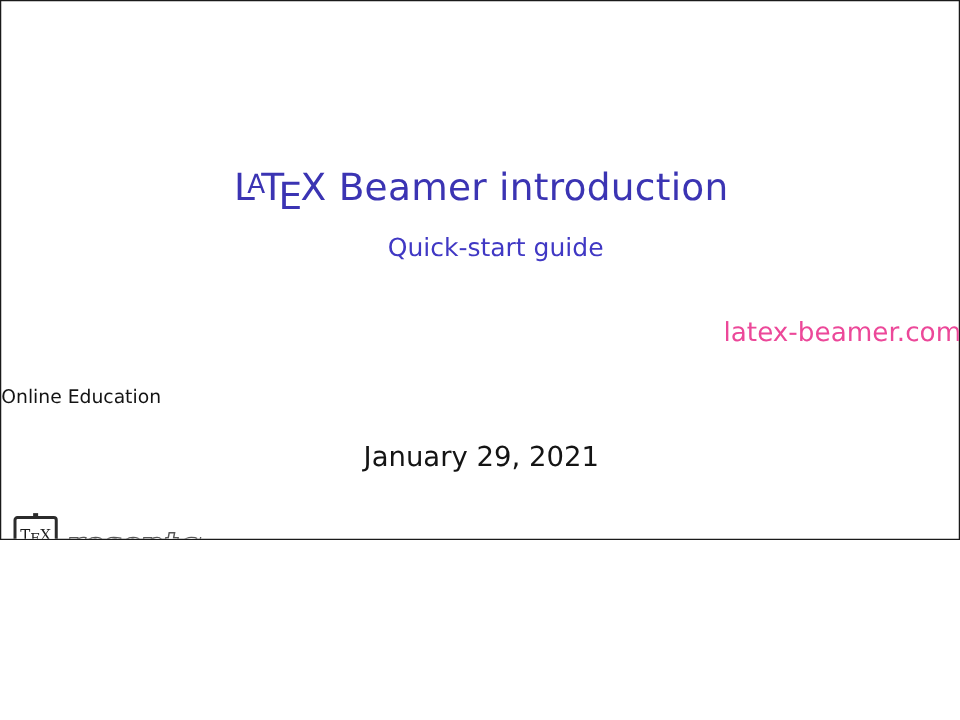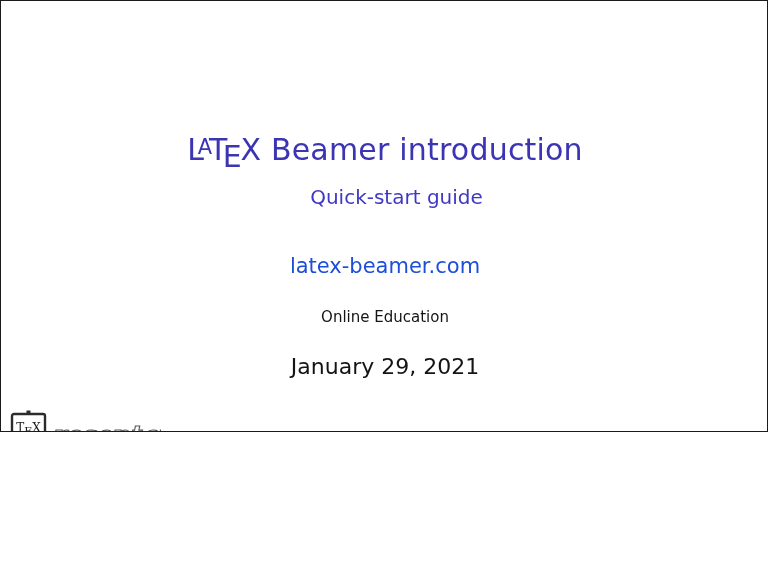--- a/index.html
+++ b/index.html
@@ -69,30 +69,30 @@
     margin-right: -0.05em;
   }
   .latex-logo .l-t { margin-right: -0.04em; }
 
   
   #author {
     position: absolute;
     left: 0;
     top: 253px;
     width: 768px;
-    text-align: center;
+    text-align: right;
     font-size: 21px;
-    color: #1d4ed8;
+    color: #ec4899;
   }
   #institute {
     position: absolute;
     left: 0;
     top: 307px;
     width: 768px;
-    text-align: center;
+    text-align: left;
     font-size: 15px;
     color: #141414;
   }
   #date {
     position: absolute;
     left: 0;
     top: 353px;
     width: 768px;
     text-align: center;
     font-size: 22px;

